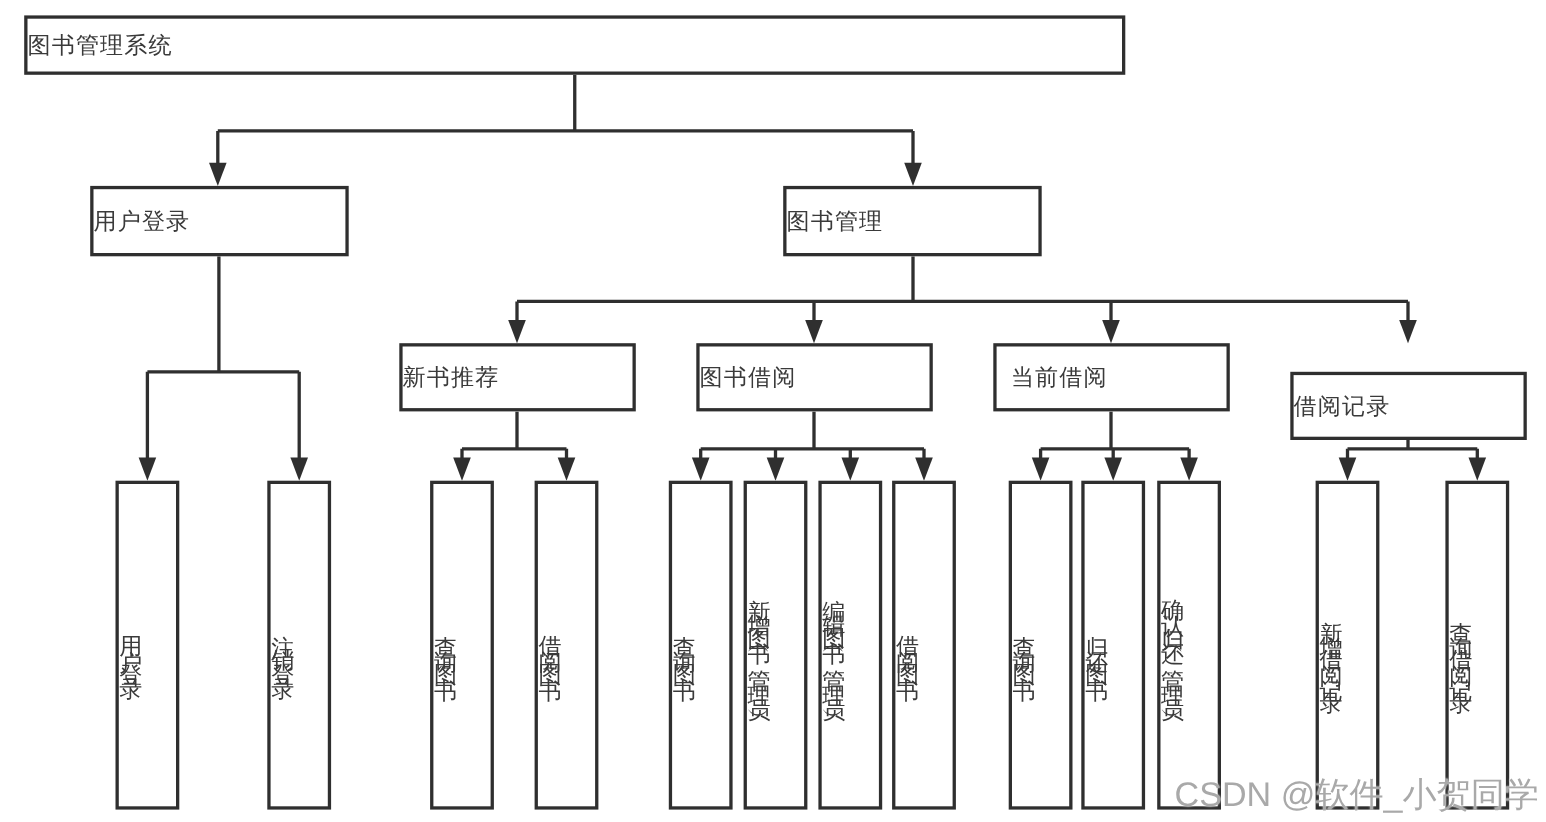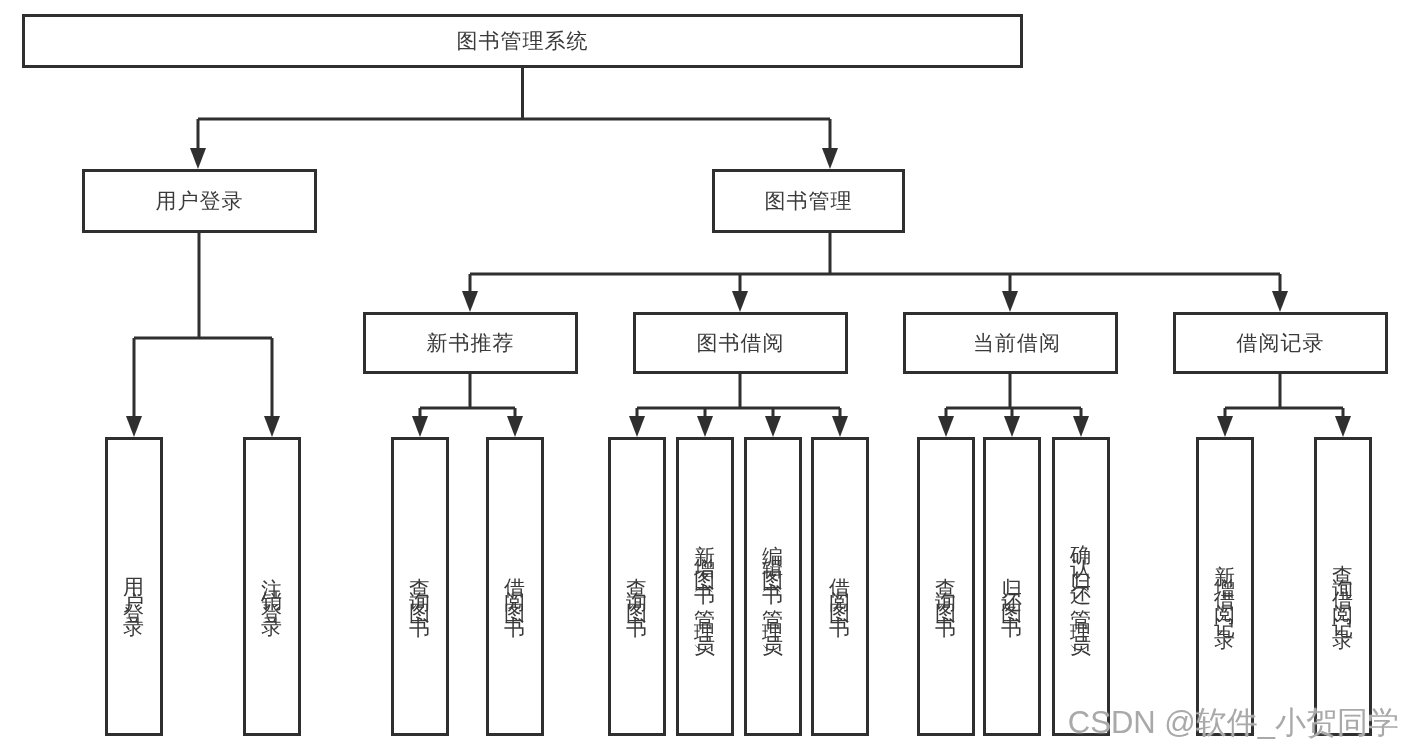--- a/index.html
+++ b/index.html
@@ -17,46 +17,45 @@
     width: 1405px; height: 747px;
     pointer-events: none;
   }
   .node {
     position: absolute;
     box-sizing: border-box;
     border: 3px solid #2f2f2f;
     background: #ffffff;
     display: flex;
     align-items: center;
-    justify-content: center;
     color: #3a3a3a;
     z-index: 2;
   }
   .node .lbl-h {
     font-size: 21px;
     letter-spacing: 1px;
     white-space: nowrap;
   }
   .node .lbl-v {
     writing-mode: vertical-rl;
     text-orientation: upright;
     font-size: 21px;
     letter-spacing: 13px;
     line-height: 1;
     white-space: nowrap;
   }
   
   .n-root  { left: 22px;   top: 14px;  width: 1001px; height: 54px; }
   .n-l2a   { left: 82px;   top: 169px; width: 235px;  height: 64px; }
-  .n-l2b   { left: 712px;  top: 169px; width: 193px;  height: 64px; }
+  .n-l2b   { left: 712px;  top: 169px; width: 235px;  height: 64px; }
   .n-l3    { top: 312px; width: 215px; height: 62px; }
   .n-l3a   { left: 363px; }
   .n-l3b   { left: 633px; }
   .n-l3c   { left: 903px; padding-left: 13px; }
-  .n-l3d   { left: 1173px; }
+  .n-l3d   { left: 1173px; margin-top: 26px; }
   .leaf    { top: 437px; width: 58px; height: 299px; }
   .lf-1a { left: 105px; }  .lf-1b { left: 243px; }
   .lf-2a { left: 391px; }  .lf-2b { left: 486px; }
   .lf-3a { left: 608px; }  .lf-3b { left: 676px; }
   .lf-3c { left: 744px; }  .lf-3d { left: 811px; }
   .lf-4a { left: 917px; }  .lf-4b { left: 983px; }
   .lf-4c { left: 1052px; }
   .lf-5a { left: 1196px; } .lf-5b { left: 1314px; }
   .watermark {
     position: absolute;

